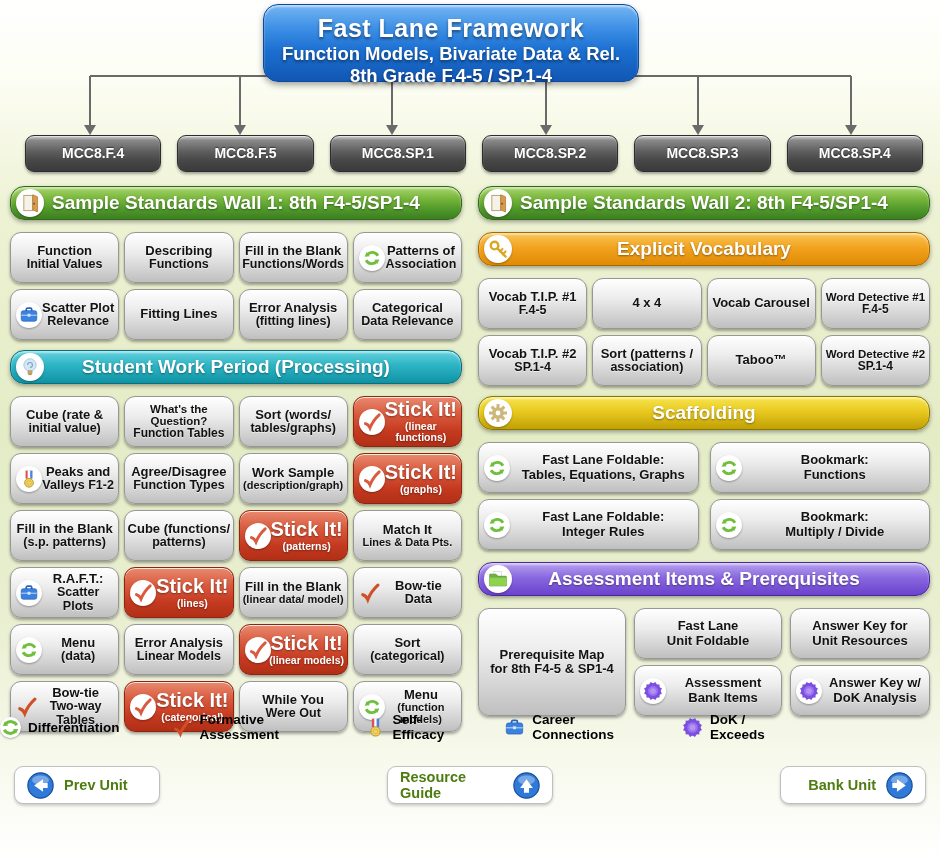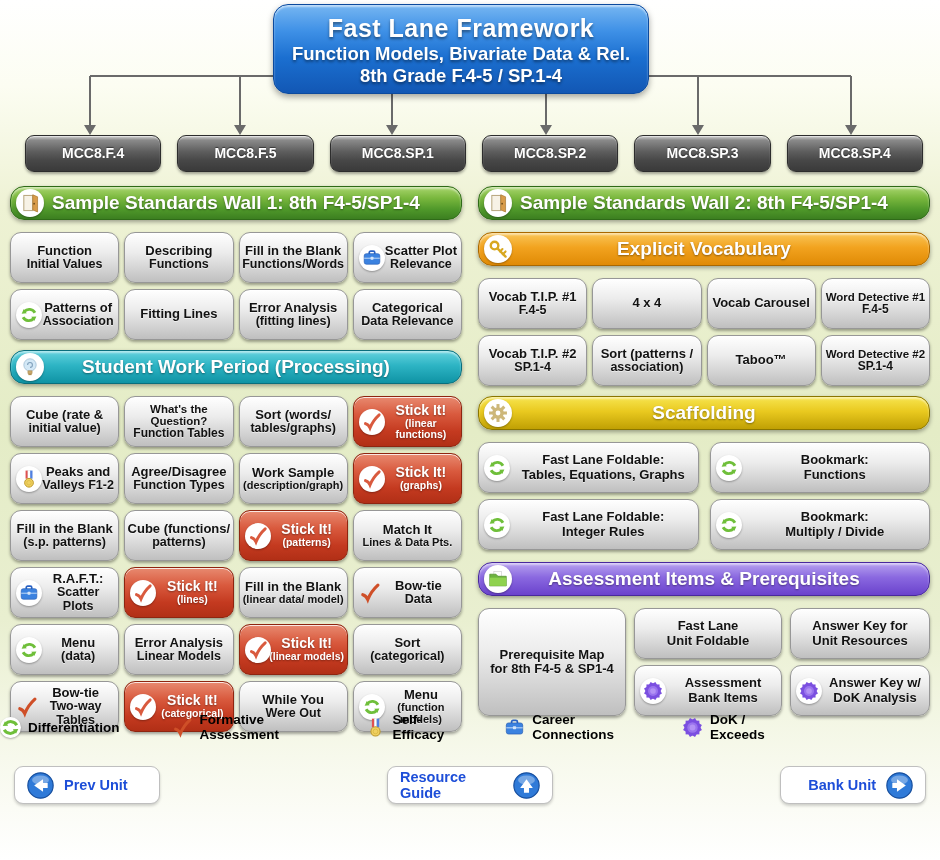--- a/index.html
+++ b/index.html
@@ -4,21 +4,21 @@
 <style>
   * { box-sizing: border-box; margin: 0; padding: 0; }
   body { font-family: "Liberation Sans", sans-serif; background:#fff; }
   #page { position: relative; width: 940px; height: 860px; overflow: hidden;
     background: linear-gradient(to bottom, #ffffff 0%, #fcfdf2 10%, #eef2d4 24%, #e4ecc6 50%, #e9efd0 72%, #f7f9ec 88%, #ffffff 100%);
   }
   svg { display:block; }
   .tree { position:absolute; top:0; left:0; }
 
   
-  .header { position:absolute; top:4px; left:273px; width:376px; height:90px; z-index:2;
+  .header { position:absolute; top:4px; left:263px; width:376px; height:78px; z-index:2;
     border-radius:15px; border:1px solid #0c4a9e;
     background: linear-gradient(to bottom, #76b6f2 0%, #3e90e6 30%, #1b6fd0 60%, #1257b4 100%);
     box-shadow: 0 3px 6px rgba(0,0,0,.35), inset 0 2px 2px rgba(255,255,255,.55);
     color:#fff; text-align:center; padding-top:9px;
     text-shadow: 0 2px 3px rgba(0,0,0,.45);
   }
   .header .t  { font-size:25px; font-weight:bold; letter-spacing:.5px; }
   .header .s  { font-size:18.5px; font-weight:bold; line-height:1.2; }
 
   
@@ -70,21 +70,21 @@
   .cell .l2 { display:block; font-size:12.5px; }
   .cell.sm  .l1 { font-size:11.5px; }
   .cell.sm  .l2 { font-size:12px; }
   .cell.sm2 .l2 { font-size:11px; }
   .cell.tall { height:auto; grid-row:1 / span 2; }
   .cell.tall .l1, .cell.tall .l2 { font-size:13.5px; }
 
   .cell.red { background: linear-gradient(to bottom, #e88a70 0%, #d95a3e 35%, #c43a20 70%, #b12f16 100%);
     border:1px solid #8e2510; color:#fff; }
   .cell.red .btxt { text-shadow:0 1px 2px rgba(0,0,0,.4); }
-  .cell.red .l1 { font-size:14px; }
+  .cell.red .l1 { font-size:20px; }
   .cell.red .l2 { font-size:10.5px; }
 
   .cell .ic { position:absolute; left:5px; top:50%; transform:translateY(-50%); }
   .cell .ic.circ { width:26px; height:26px; }
   .cell .ic.circ svg { width:20px; height:20px; }
   .cell .ic.plain { width:22px; height:22px; }
   .cell .ic.plain svg { width:22px; height:22px; }
   .cell.hasic .btxt { padding-left:27px; }
   .cell.haschk .btxt { padding-left:22px; }
 
@@ -93,21 +93,21 @@
 
   
   .legend { position:absolute; top:712px; left:0; width:780px; display:flex; justify-content:center; gap:52px; }
   .litem { display:flex; align-items:center; gap:7px; font-size:13.5px; font-weight:bold; color:#000; }
   .litem .lic { width:21px; height:21px; } .litem .lic svg { width:21px; height:21px; }
   .litem .lic.circ { border-radius:50%; background:#fff; }
 
   
   .fbtn { position:absolute; top:766px; height:38px; border:1px solid #bfbfbf; border-radius:9px; background:#fff;
     box-shadow:0 2px 3px rgba(0,0,0,.18); display:flex; align-items:center; gap:10px; padding:0 12px;
-    color:#1d4ed8; font-size:14.5px; font-weight:bold; }
+    color:#4d7c0f; font-size:14.5px; font-weight:bold; }
   .fbtn.prev { left:14px; width:146px; }
   .fbtn.guide { left:50%; transform:translateX(-50%); width:166px; justify-content:center; }
   .fbtn.next { right:14px; width:146px; justify-content:flex-end; }
   .fcirc { width:27px; height:27px; } .fcirc svg { width:27px; height:27px; }
 </style>
 </head>
 <body>
 
 <svg width="0" height="0" style="position:absolute">
   <defs>
@@ -264,37 +264,37 @@
           </div>
         <div class="cell">
             <span class="btxt">
               <span class="l1">Fill in the Blank</span>
               <span class="l2">Functions/Words</span>
             </span>
           </div>
         <div class="cell hasic">
             <span class="ic circ">
               <svg viewBox="0 0 32 32">
+                <use href="#i-recycle"></use>
+              </svg>
+            </span>
+            <span class="btxt">
+              <span class="l1">Patterns of</span>
+              <span class="l2">Association</span>
+            </span>
+          </div>
+        <div class="cell hasic">
+            <span class="ic circ">
+              <svg viewBox="0 0 32 32">
                 <use href="#i-briefcase"></use>
               </svg>
             </span>
             <span class="btxt">
               <span class="l1">Scatter Plot</span>
               <span class="l2">Relevance</span>
-            </span>
-          </div>
-        <div class="cell hasic">
-            <span class="ic circ">
-              <svg viewBox="0 0 32 32">
-                <use href="#i-recycle"></use>
-              </svg>
-            </span>
-            <span class="btxt">
-              <span class="l1">Patterns of</span>
-              <span class="l2">Association</span>
             </span>
           </div>
         <div class="cell">
             <span class="btxt">
               <span class="l1">Fitting Lines</span>
               <span class="l2"></span>
             </span>
           </div>
         <div class="cell">
             <span class="btxt">

